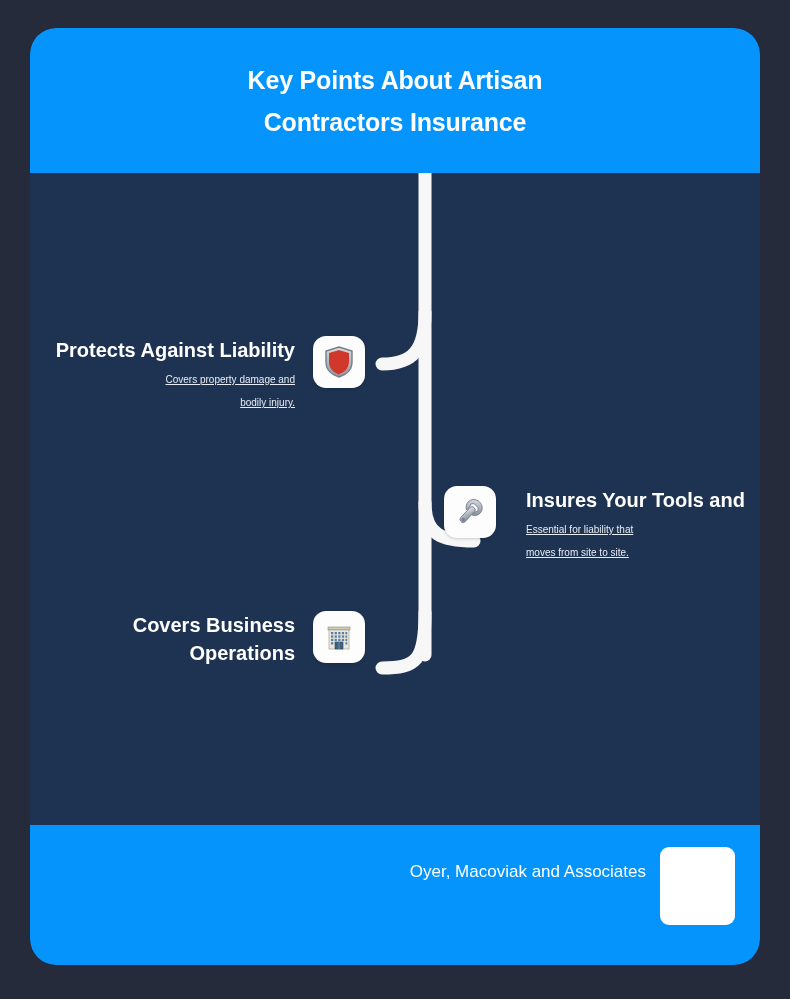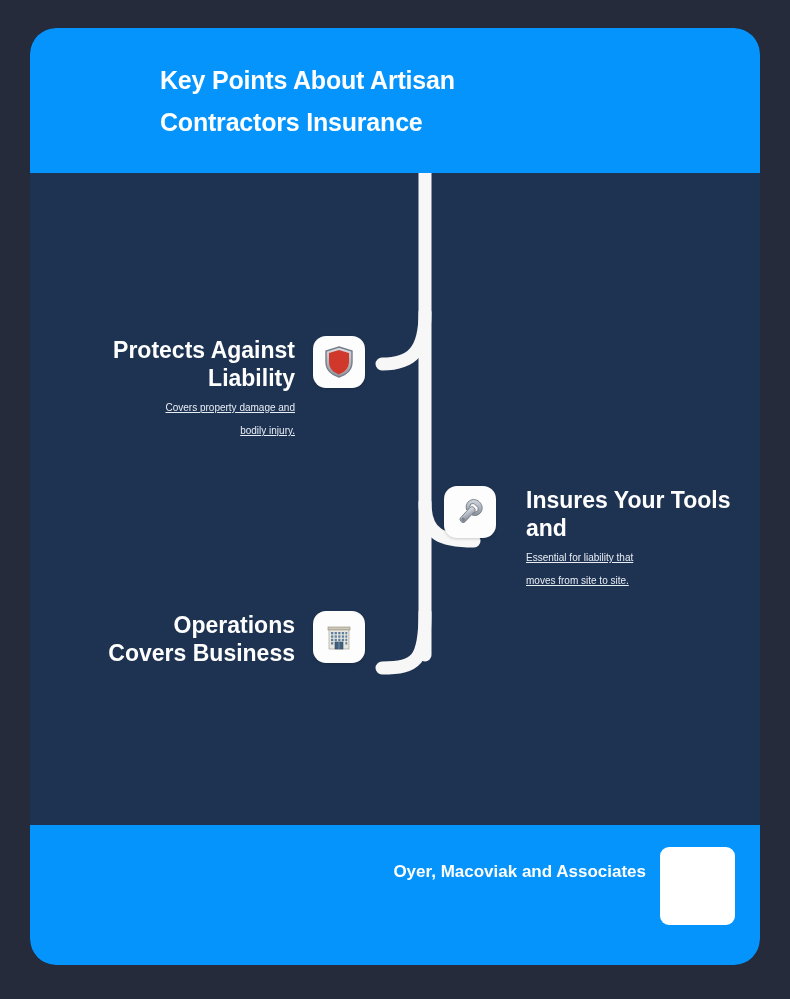--- a/index.html
+++ b/index.html
@@ -37,20 +37,21 @@
     border-radius: 26px 26px 0 0;
     display: flex;
     align-items: center;
     justify-content: center;
   }
   #header-title {
     color: #ffffff;
     font-size: 25px;
     font-weight: bold;
     line-height: 42px;
+    text-align: center;
     width: 470px;
     letter-spacing: -0.2px;
   }
 
   
   #connector-svg {
     position: absolute;
     left: 0;
     top: 145px;
     width: 730px;
@@ -69,21 +70,21 @@
   }
   .item-text {
     display: flex;
     flex-direction: column;
   }
   .item-text.align-right { align-items: flex-end; text-align: right; }
   .item-text.align-left  { align-items: flex-start; text-align: left; }
 
   .item-title {
     color: #ffffff;
-    font-size: 23px;
+    font-size: 20px;
     font-weight: bold;
     line-height: 28px;
   }
   .item-desc {
     color: #e8edf4;
     font-size: 10px;
     line-height: 23px;
     margin-top: 4px;
     text-decoration: underline;
   }
@@ -123,21 +124,21 @@
     display: flex;
     flex-direction: column;
     align-items: flex-end;
     text-align: right;
     padding-top: 13px;
     padding-right: 14px;
   }
   #footer-company {
     color: #ffffff;
     font-size: 17px;
-    font-weight: bold;
+    font-weight: normal;
     line-height: 24px;
   }
   #footer-url {
     color: #ffffff;
     font-size: 15px;
     line-height: 23px;
   }
   #footer-logo {
     width: 75px;
     height: 78px;
@@ -224,22 +225,22 @@
       <div class="item-desc">
         <div>Essential for liability that</div>
         <div>moves from site to site.</div>
       </div>
     </div>
   </div>
 
   <div class="item-row right-aligned" style="left: 0px; top: 583px; width: 347px;">
     <div class="item-text align-right" style="width: 265px; margin-right: 18px;">
       <div class="item-title">
+        <div>Covers Business</div>
         <div>Operations</div>
-        <div>Covers Business</div>
       </div>
       <div class="item-desc">
       </div>
     </div>
     <div class="icon-tile">
       <span>
         <svg width="32" height="32" viewBox="0 0 32 32">
           <rect x="5" y="6" width="22" height="3" fill="#cfc9b6" stroke="#8e8a7c" stroke-width="0.6"></rect>
           <rect x="6" y="9" width="20" height="19" fill="#e9e7df" stroke="#9a978c" stroke-width="0.6"></rect>
           <g fill="#5c7f9e">

